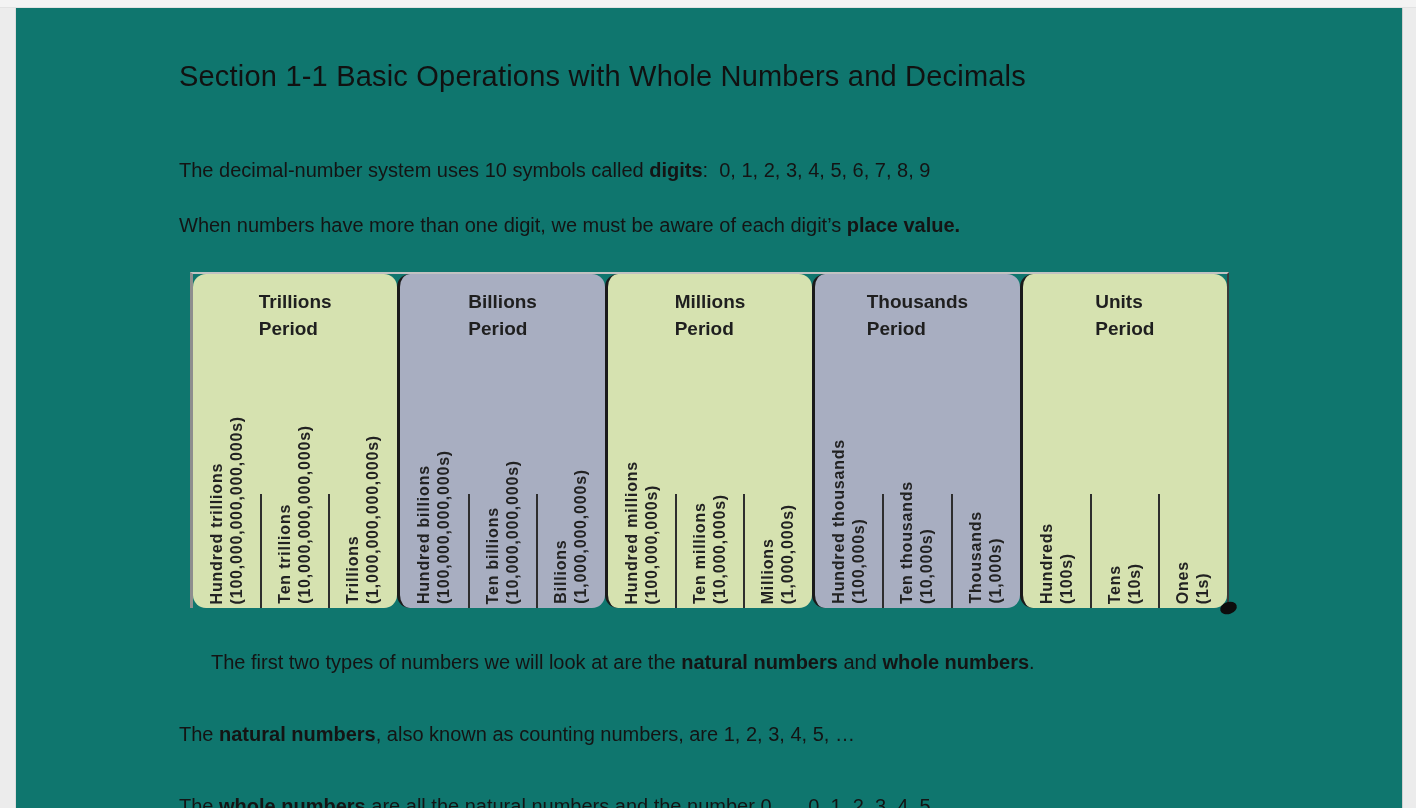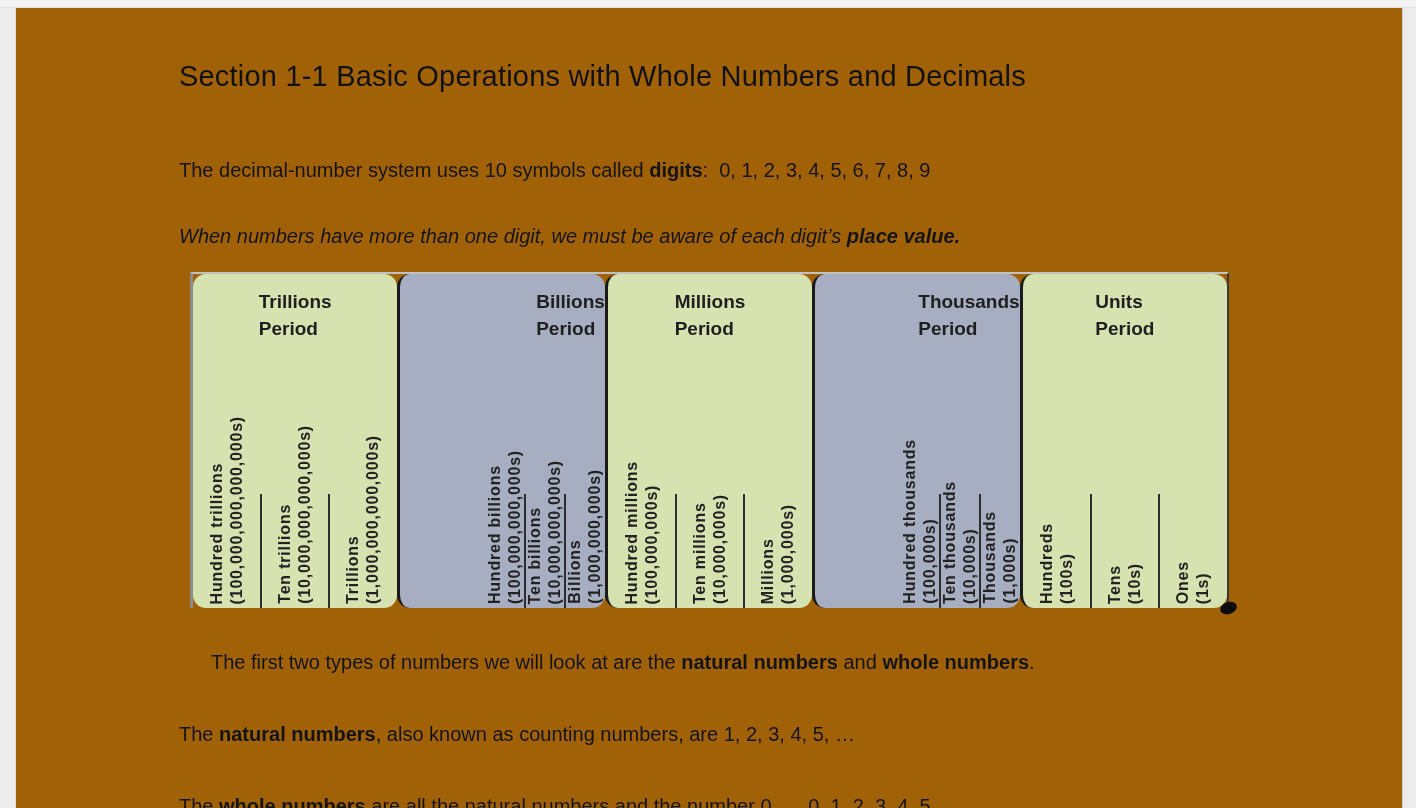--- a/index.html
+++ b/index.html
@@ -7,38 +7,38 @@
     font-family:"Liberation Sans","DejaVu Sans",sans-serif; background:#ececec; }
 
   .strip-top   { position:absolute; left:0; top:0; width:1416px; height:8px;
                  background:#f3f3f3; border-bottom:1px solid #e2e2e2; }
   .strip-left  { position:absolute; left:0; top:8px; width:16px; height:800px;
                  background:#ececec; border-right:1px solid #dcdcdc; }
   .strip-right { position:absolute; right:0; top:8px; width:14px; height:800px;
                  background:#ececec; border-left:1px solid #cfcfcf; }
 
   .page { position:absolute; left:16px; top:8px; width:1386px; height:800px;
-          background:#a16207; overflow:hidden; }
+          background:#0f766e; overflow:hidden; }
 
   .title { position:absolute; left:163px; top:52px; font-size:29px; font-weight:400;
            color:#111; letter-spacing:0.2px; }
 
   .para { position:absolute; left:163px; font-size:20px; color:#141414; line-height:1.25; }
   .para span { white-space:pre-wrap; }
   .para .b { font-weight:700;text-align:center; }
-  .p1 { top:150px; } .p2 { top:216px;font-style:italic; } .p3 { top:642px;margin-left:32px; } .p4 { top:714px; } .p5 { top:786px; }
+  .p1 { top:150px; } .p2 { top:205px; } .p3 { top:642px;margin-left:32px; } .p4 { top:714px; } .p5 { top:786px; }
 
   
   .figure { position:absolute; left:174px; top:264px; width:1039px; height:336px;
             display:flex; border-left:3px solid #8e8e8e; border-top:2px solid #c2c2c2;
             border-right:2px solid #3a3a3a; }
   .period { flex:1 1 0; display:flex; flex-direction:column;border-radius:13px; }
   .period + .period { border-left:3px solid #1a1a1a; }
   .period.green { background:var(--period-green,#d6e2b0); }
-  .period.gray  { background:var(--period-gray,#a8aec1);align-items:flex-end; }
+  .period.gray  { background:var(--period-gray,#a8aec1); }
 
   .period-header { height:70px; padding-top:15px; text-align:center; }
   .ph-inner { display:inline-block; text-align:left; }
   .ph-line { display:block; font-size:19px; font-weight:700; color:#1f1f1f; line-height:1.42; }
 
   .period-cells { flex:1; display:flex; }
   .pv-cell { flex:1 1 0; position:relative; display:flex; align-items:flex-end;
              justify-content:center; padding-bottom:4px; }
   .pv-cell + .pv-cell::before { content:""; position:absolute; left:-1px; bottom:0;
              width:2px; height:114px; background:#2e2e2e; }

